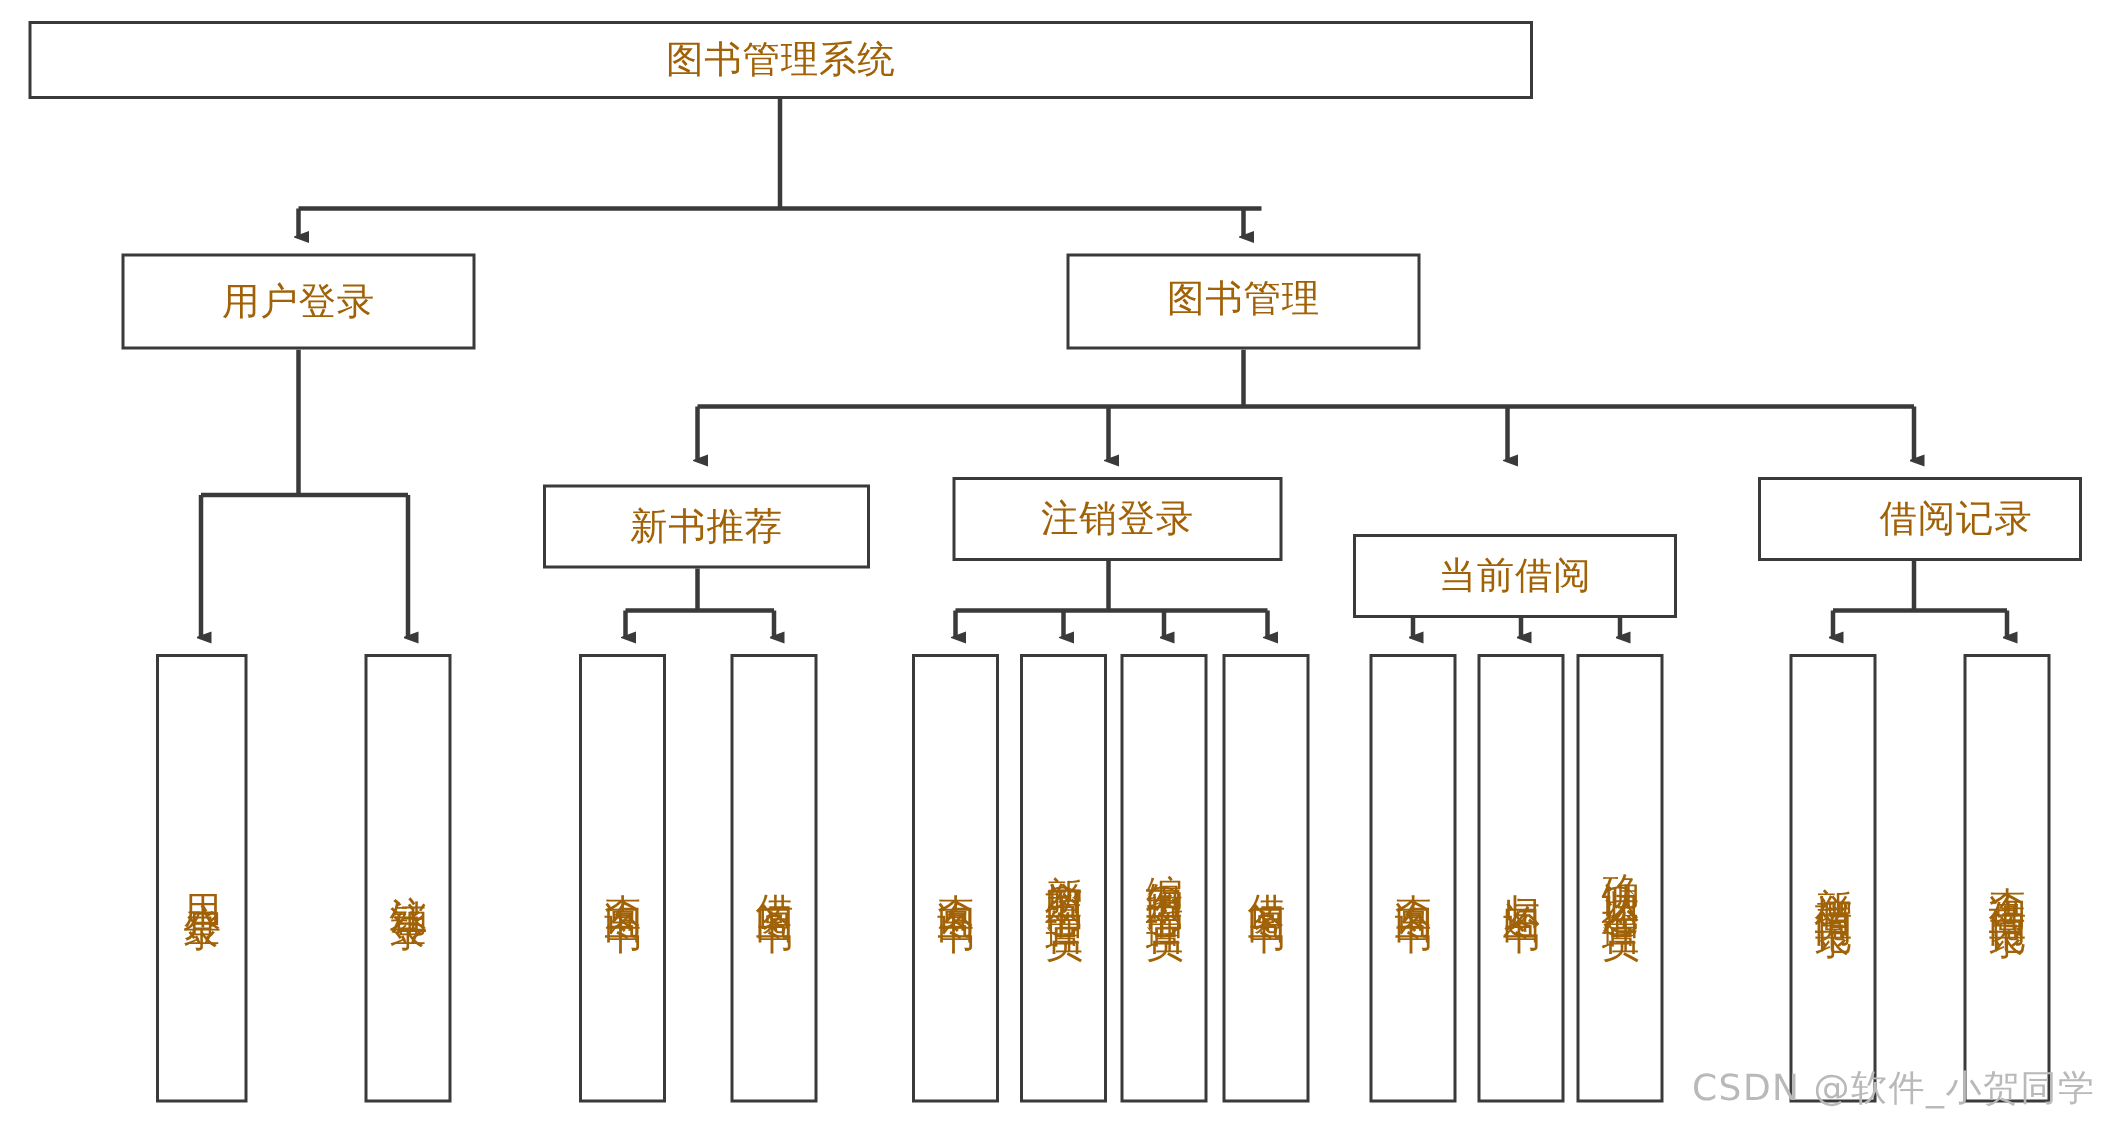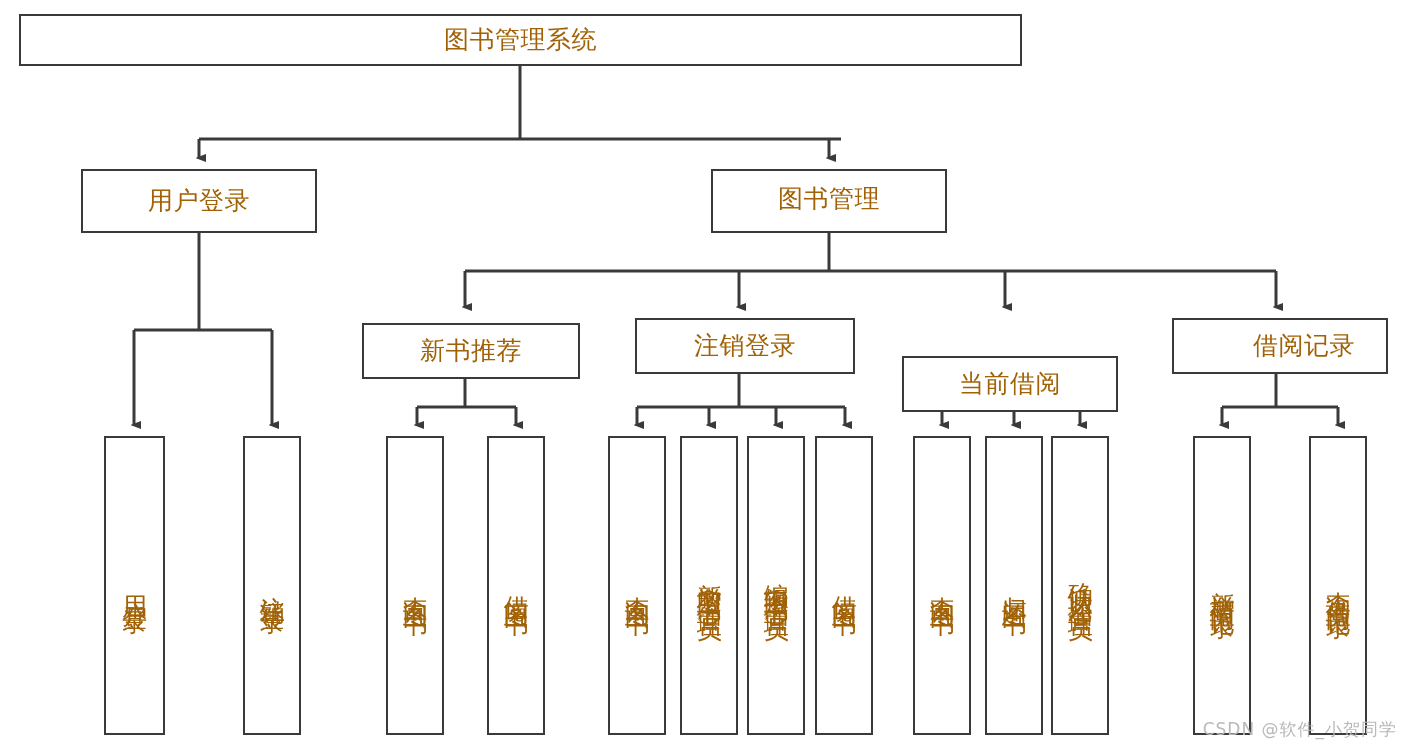--- a/index.html
+++ b/index.html
@@ -36,21 +36,21 @@
     text-orientation:upright;
     font-size:25px;
     line-height:1.18;
     letter-spacing:5px;
     white-space:nowrap;
   }
   #watermark{
     position:absolute;
     right:8px;
     bottom:6px;
-    font-size:17px;
+    font-size:24px;
     color:#b9b9b9;
     letter-spacing:1px;
     white-space:nowrap;
     pointer-events:none;
   }
 </style>
 </head>
 <body>
 
 <div id="stage">

